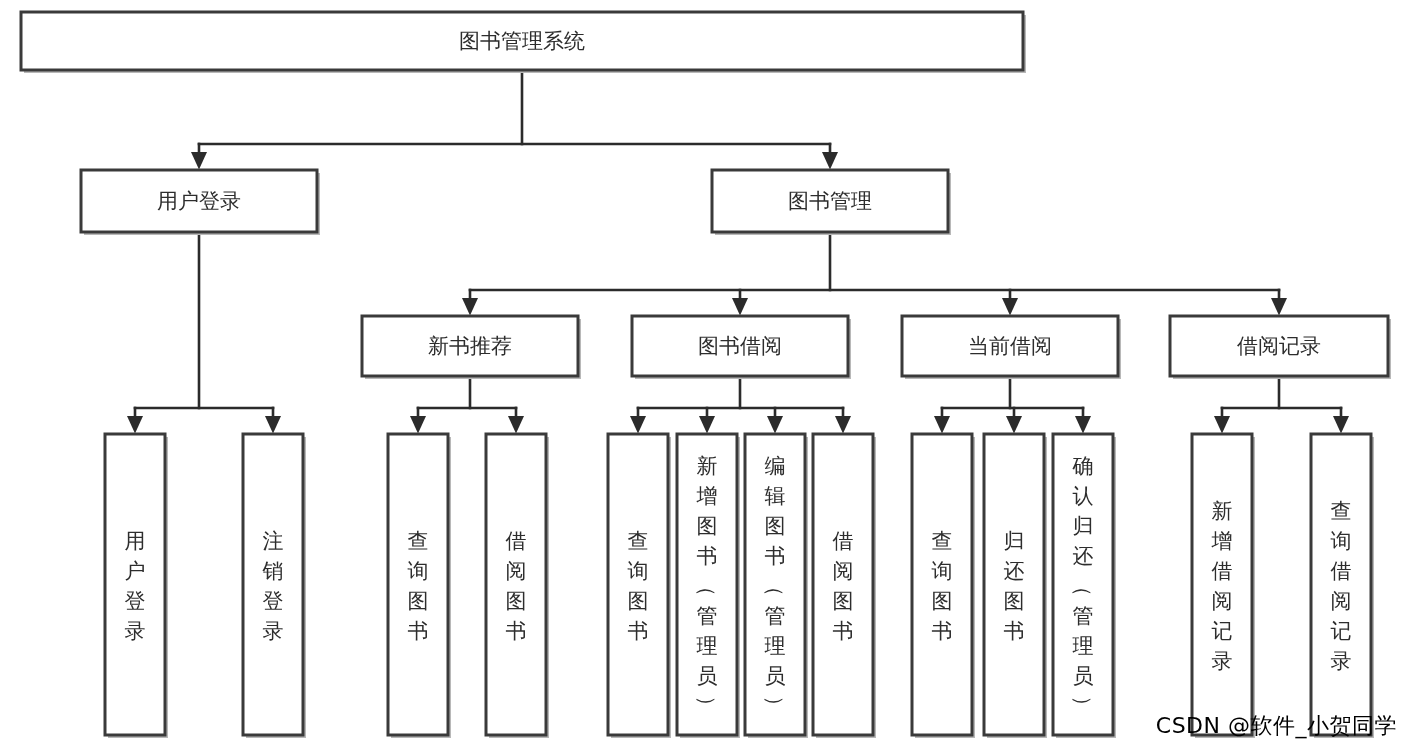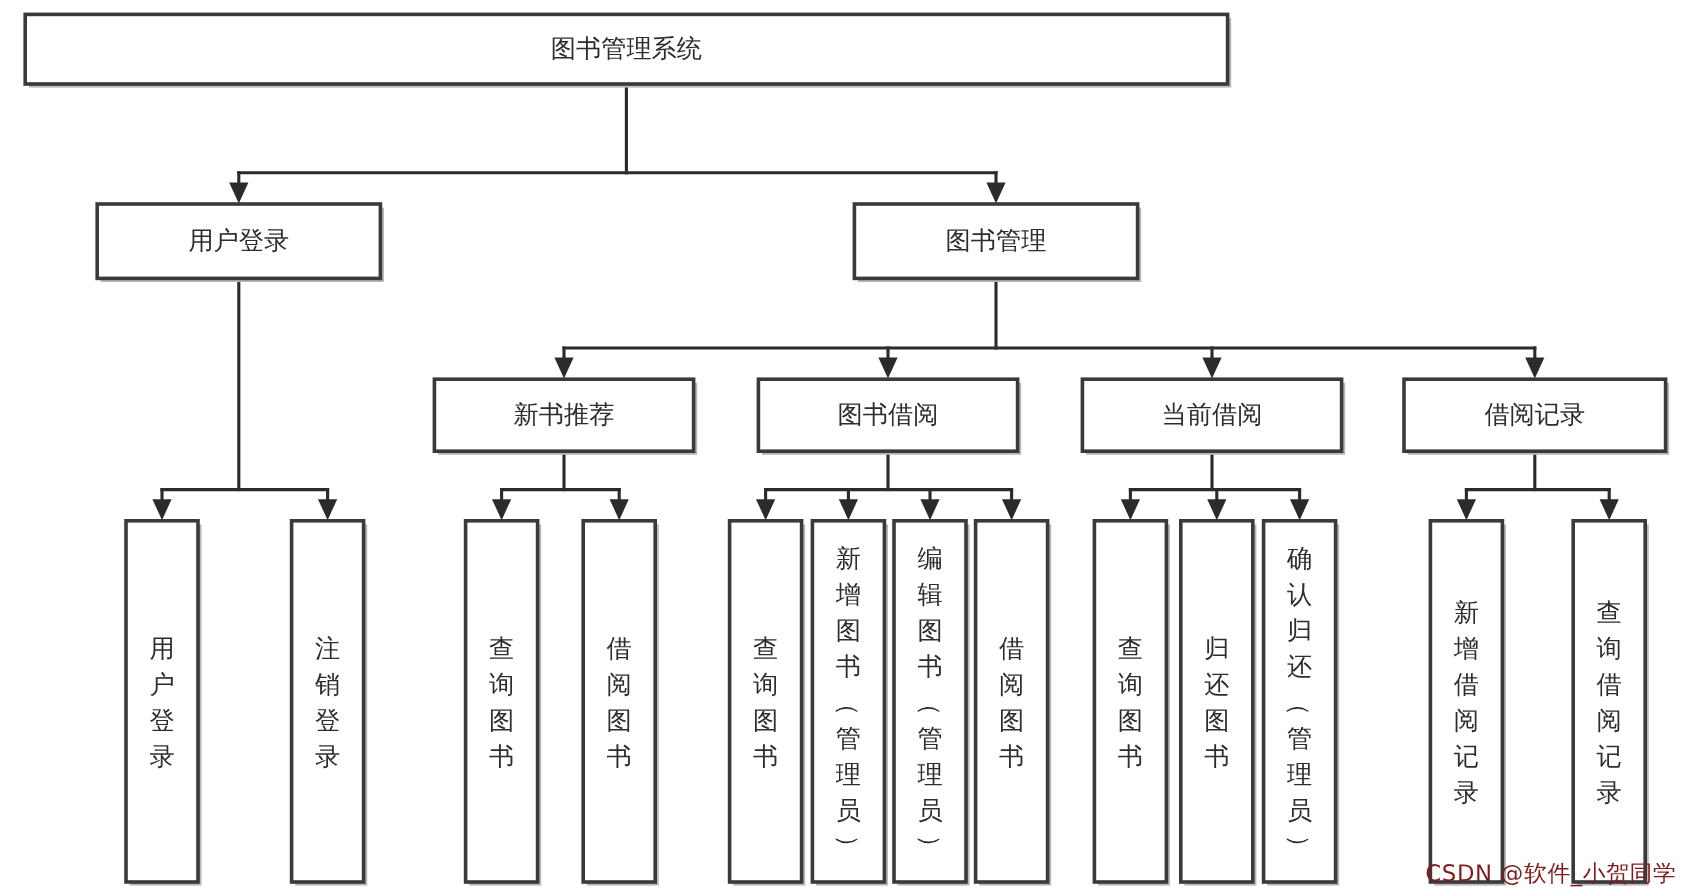--- a/index.html
+++ b/index.html
@@ -56,22 +56,22 @@
     font-family: "DejaVu Sans", "Liberation Sans", sans-serif;
     font-size: 21px;
     fill: #2d2d2d;
     text-anchor: middle;
   }
   .watermark {
     position: absolute;
     right: 8px;
     bottom: 6px;
     font-family: "DejaVu Sans", "Liberation Sans", sans-serif;
-    font-size: 19px;
-    color: #7f1d1d;
+    font-size: 22px;
+    color: #000000;
     letter-spacing: 0.5px;
     white-space: nowrap;
     user-select: none;
   }
 </style>
 </head>
 <body>
 
 <div id="diagram-root">
   <svg class="flow" viewBox="0 0 1405 747">

